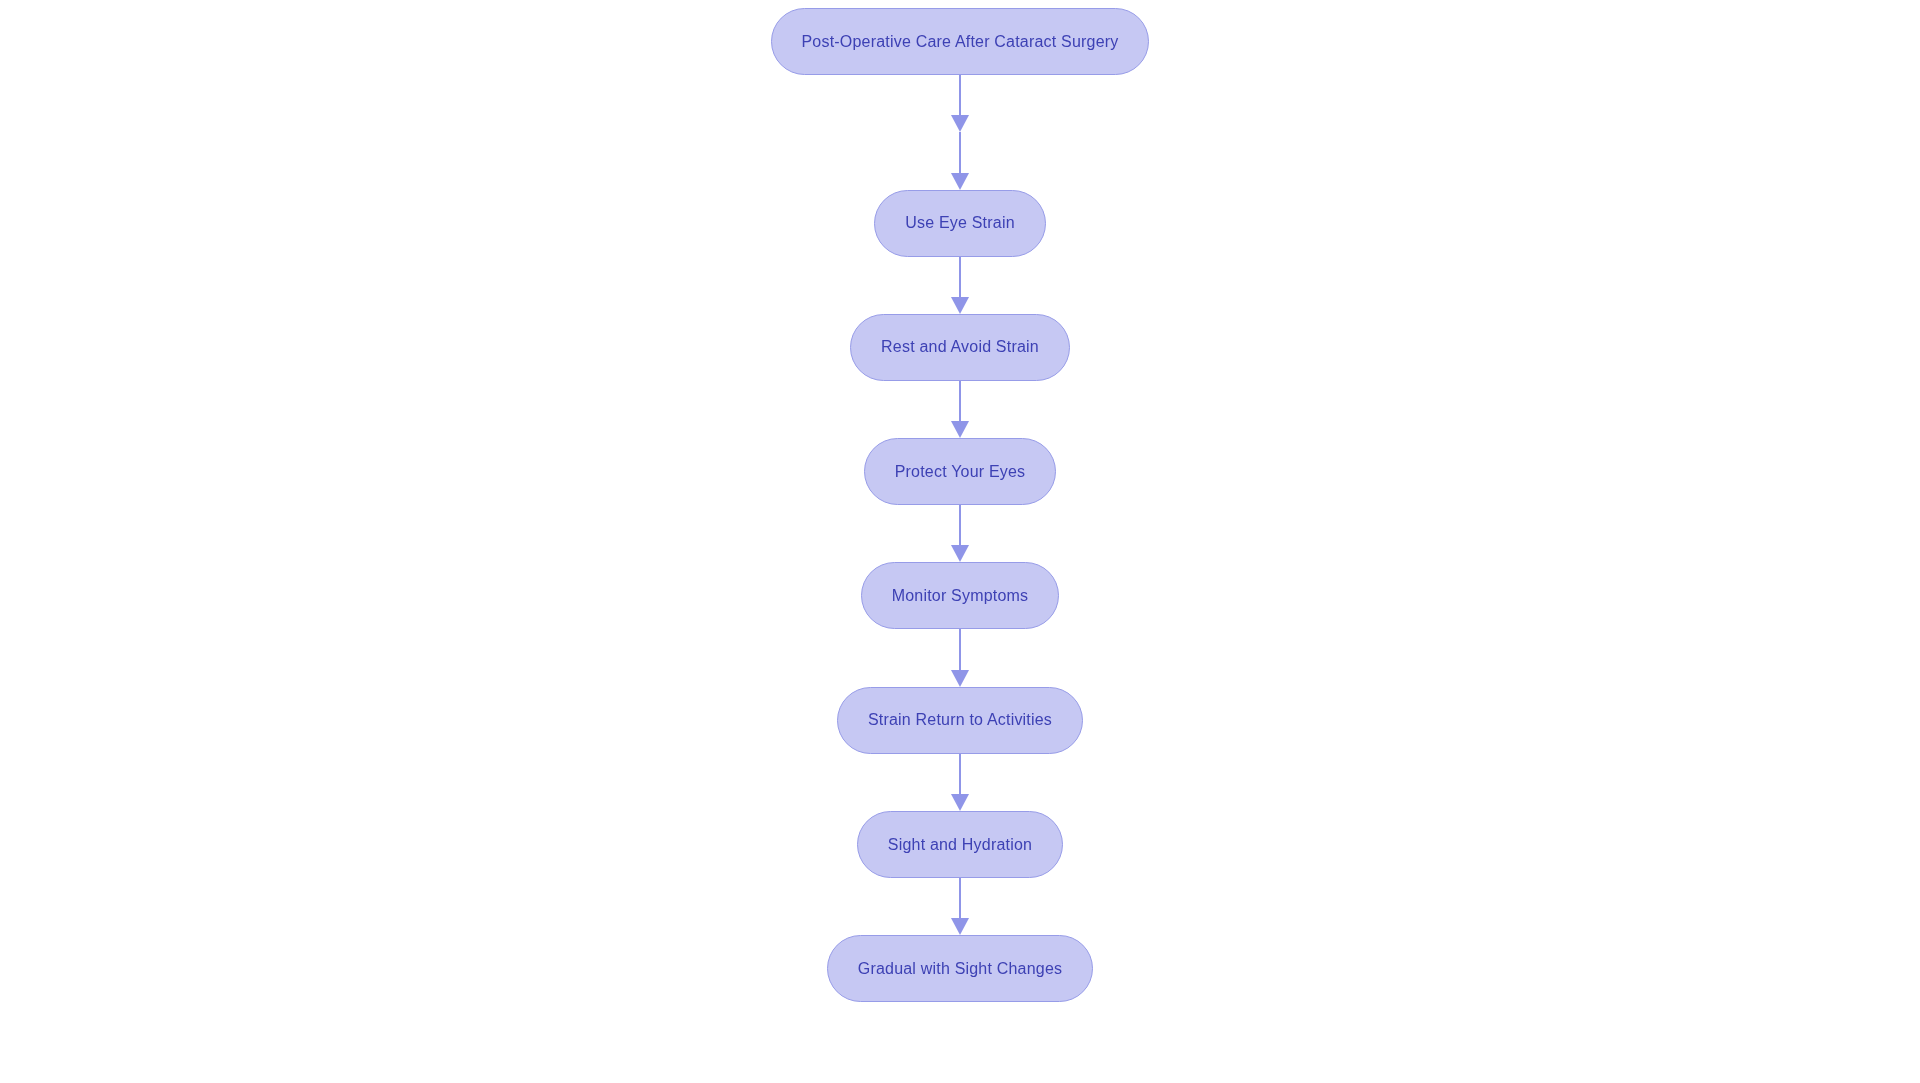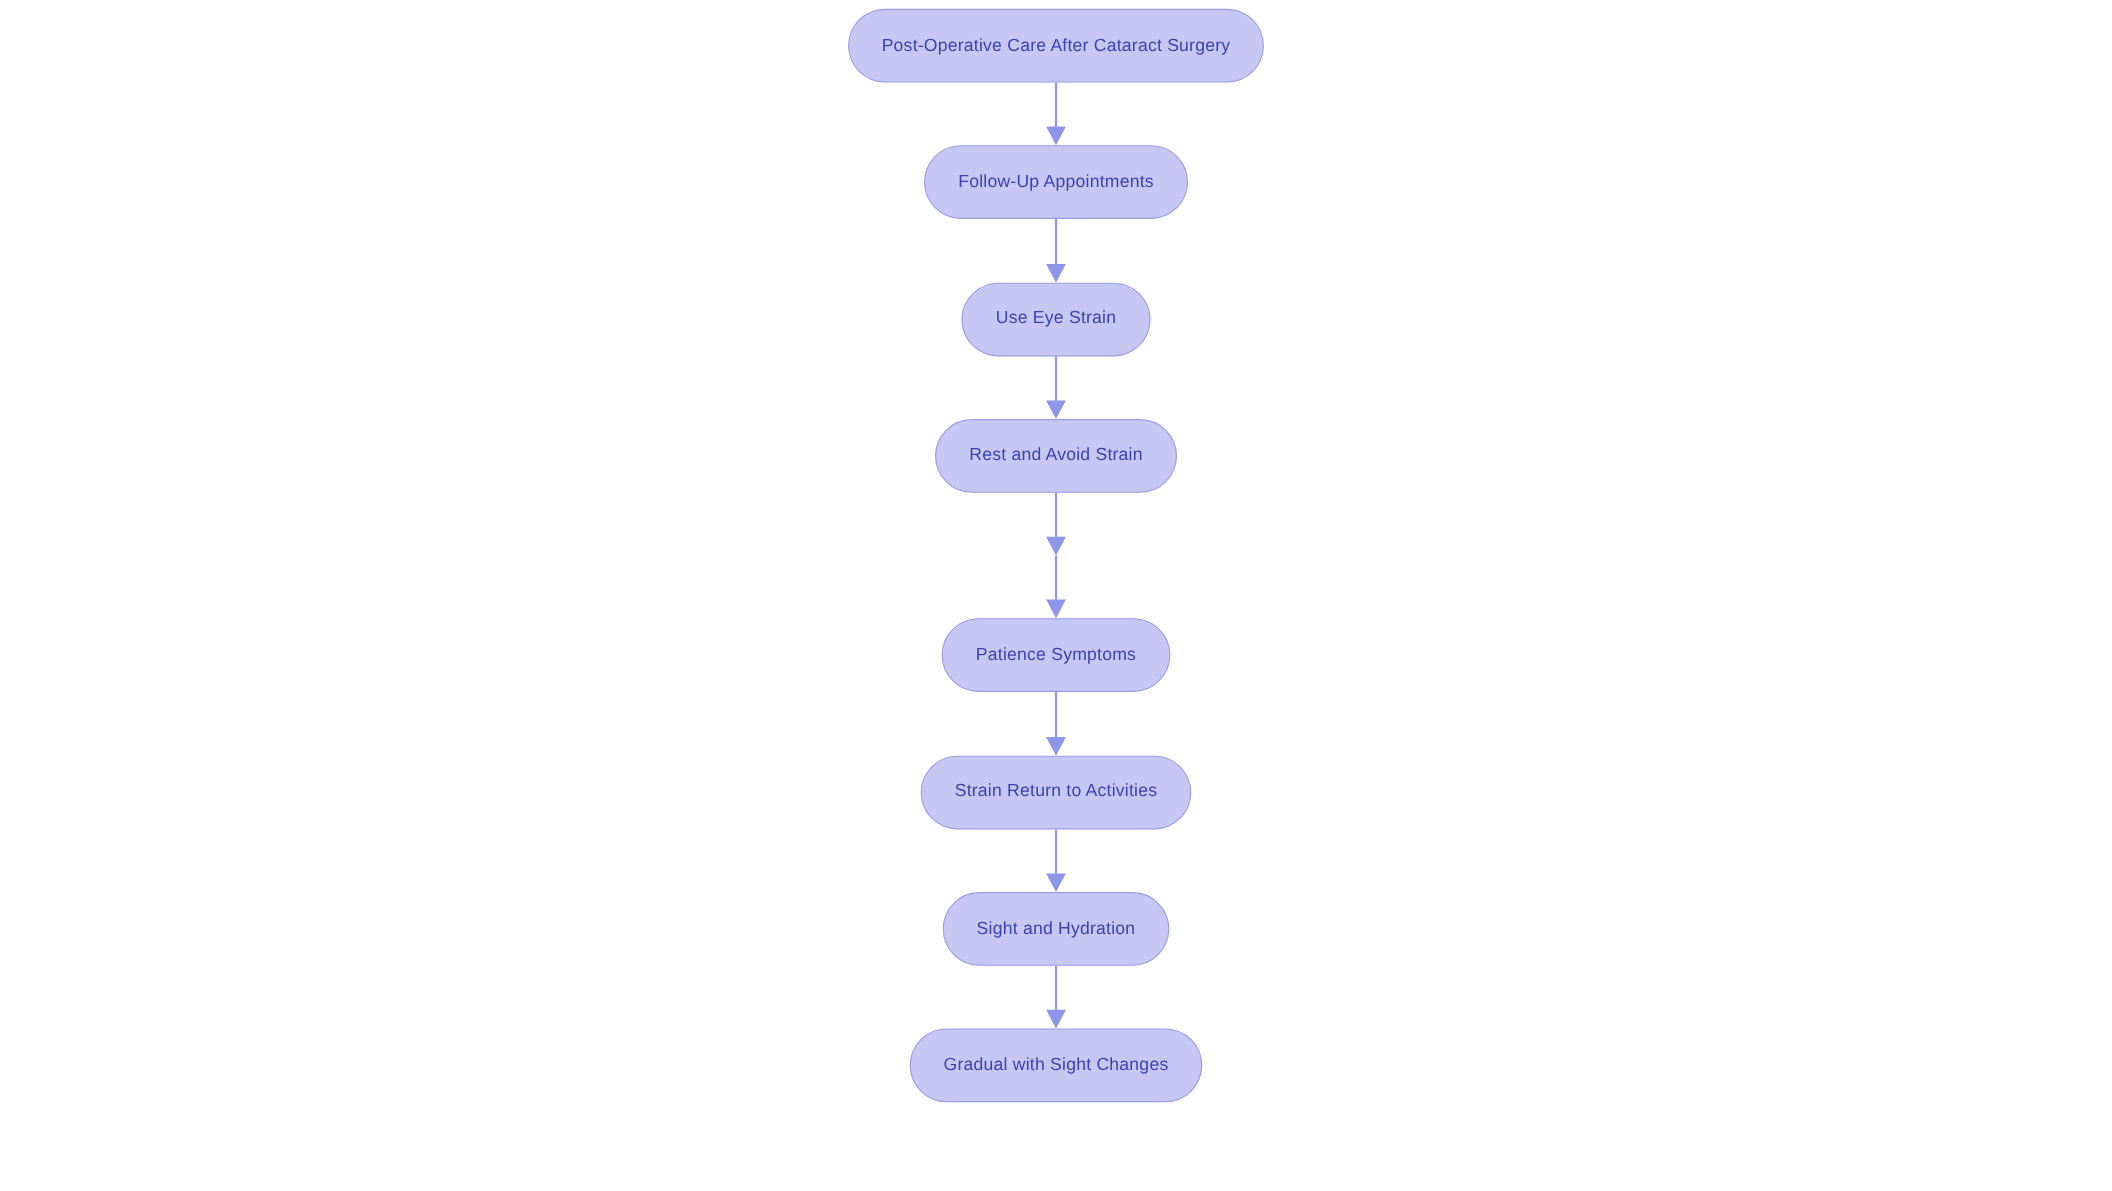--- a/index.html
+++ b/index.html
@@ -75,23 +75,20 @@
   <div class="flow" id="flow">
   <div class="node">
     <span class="node-label">Post-Operative Care After Cataract Surgery</span>
   </div>
 
   <div class="connector">
     <div class="line"></div>
     <div class="head"></div>
   </div>
 
-  <div class="node">
-    <span class="node-label">Follow-Up Appointments</span>
-  </div>
 
   <div class="connector">
     <div class="line"></div>
     <div class="head"></div>
   </div>
 
   <div class="node">
     <span class="node-label">Use Eye Strain</span>
   </div>
 
@@ -102,28 +99,31 @@
 
   <div class="node">
     <span class="node-label">Rest and Avoid Strain</span>
   </div>
 
   <div class="connector">
     <div class="line"></div>
     <div class="head"></div>
   </div>
 
+  <div class="node">
+    <span class="node-label">Protect Your Eyes</span>
+  </div>
 
   <div class="connector">
     <div class="line"></div>
     <div class="head"></div>
   </div>
 
   <div class="node">
-    <span class="node-label">Patience Symptoms</span>
+    <span class="node-label">Monitor Symptoms</span>
   </div>
 
   <div class="connector">
     <div class="line"></div>
     <div class="head"></div>
   </div>
 
   <div class="node">
     <span class="node-label">Strain Return to Activities</span>
   </div>

